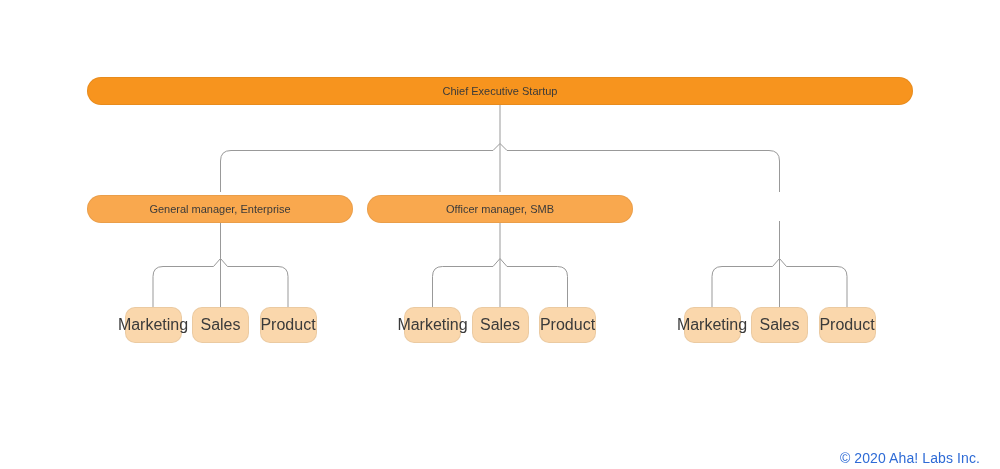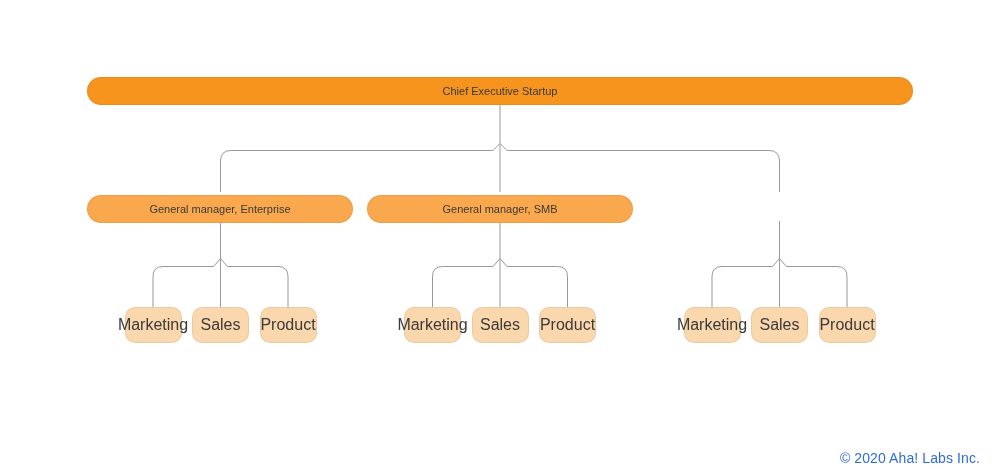--- a/index.html
+++ b/index.html
@@ -107,21 +107,21 @@
     <path class="connector" d="M500,258.5 L500,307"></path>
 
     <path class="connector" d="M779.5,221 L779.5,258.5"></path>
     <path class="connector" d="M712,307 L712,276.5 Q712,266.5 722,266.5 L772.5,266.5 L779.5,258.5 L786.5,266.5 L837,266.5 Q847,266.5 847,276.5 L847,307"></path>
     <path class="connector" d="M779.5,258.5 L779.5,307"></path>
   </svg>
 
   <div class="node root">Chief Executive Startup</div>
 
   <div class="node manager m1">General manager, Enterprise</div>
-  <div class="node manager m2">General manager, SMB</div>
+  <div class="node manager m2">Officer manager, SMB</div>
 
   <div class="node dept d11">Marketing</div>
   <div class="node dept d12">Sales</div>
   <div class="node dept d13">Product</div>
 
   <div class="node dept d21">Marketing</div>
   <div class="node dept d22">Sales</div>
   <div class="node dept d23">Product</div>
 
   <div class="node dept d31">Marketing</div>

